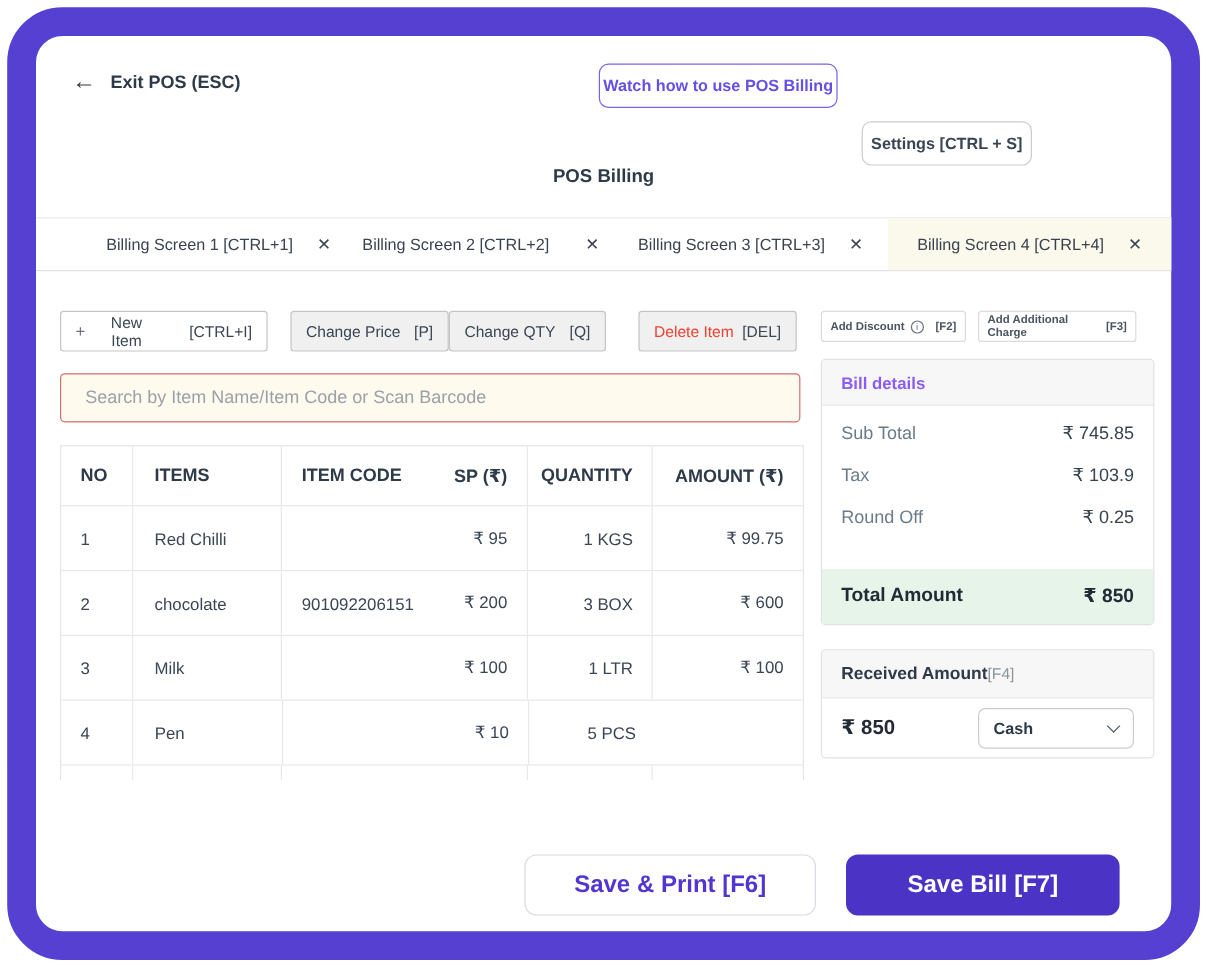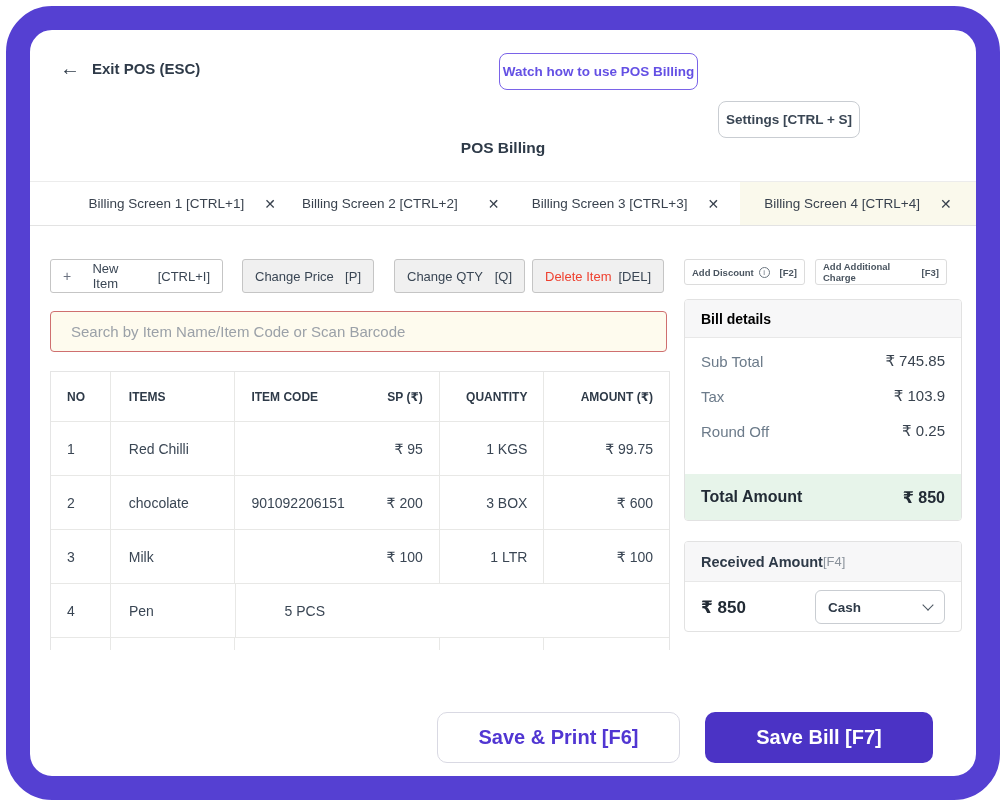--- a/index.html
+++ b/index.html
@@ -36,37 +36,37 @@
   .tab-close { font-size:14px; color:#39424e; cursor:pointer; }
 
   
   .tool-btn { position:absolute; top:259px; height:34px; border:1px solid #c5c5c5; border-radius:3px;
               display:flex; align-items:center; font-size:13px; color:#3a4654; cursor:pointer;
               padding:0 12px; justify-content:space-between; background:#f0f0f0; }
   .tool-btn .lbl { font-weight:400; }
   .btn-new { left:50px; width:173px; background:#ffffff; justify-content:center; gap:10px; }
   .btn-new .shortcut { margin-left:18px; }
   .btn-price { left:242px; width:132px; }
-  .btn-qty { left:394px; width:131px; }
+  .btn-qty { left:374px; width:131px; }
   .btn-del { left:532px; width:132px; }
   .btn-del .lbl { color:#ee4130; }
   .plus-glyph { color:#6b7280; font-size:14px; }
 
   
   .search-box { position:absolute; left:50px; top:311px; width:617px; height:41px;
                 border:1.5px solid #cf6f6f; border-radius:4px; background:#fefbee;
                 font-size:15px; color:#3a4654; padding:0 20px; outline:none;
                 font-family:"Liberation Sans","DejaVu Sans",sans-serif; }
   .search-box::placeholder { color:#9ba1a8; opacity:1; }
 
   
   .items-table { position:absolute; left:50px; top:371px; width:620px; height:279px;
                  border:1px solid #e5e5e5; border-bottom:none; overflow:hidden; background:#fff; }
   .t-row { display:flex; border-bottom:1px solid #e8e8e6; }
-  .t-row.header { height:50px; font-weight:700; font-size:12px; color:#2e3a48; }
+  .t-row.header { height:50px; font-weight:700; font-size:15px; color:#2e3a48; }
   .t-row.body { height:54px; font-size:14px; color:#3a4654; }
   .t-row.partial { height:14px; border-bottom:none; }
   .cell { display:flex; align-items:center; border-right:1px solid #e8e8e6; }
   .cell:last-child { border-right:none; }
   .c-no { width:60px; padding-left:16px; }
   .c-items { width:125px; padding-left:18px; }
   .c-codesp { width:205px; padding:0 16px; justify-content:space-between; }
   .c-qty { width:105px; padding-right:16px; justify-content:flex-end; }
   .c-amt { width:125px; padding-right:16px; justify-content:flex-end; }
 
@@ -80,21 +80,21 @@
   .charge-box.addcharge { width:132px; }
   .charge-left { display:flex; align-items:center; gap:5px; }
   .info-icon { width:11px; height:11px; border:1px solid #6b7680; border-radius:50%;
                display:inline-flex; align-items:center; justify-content:center;
                font-size:8px; color:#6b7680; font-weight:400; }
 
   .bill-box { position:absolute; left:684px; top:299px; width:278px; height:222px;
               border:1px solid #e2e2e2; border-radius:4px; overflow:hidden; background:#fff; }
   .panel-header { height:38px; background:#f7f7f8; border-bottom:1px solid #e8e8e8;
                   display:flex; align-items:center; justify-content:space-between;
-                  padding:0 16px; font-size:14px; font-weight:700; color:#000000; }
+                  padding:0 16px; font-size:14px; font-weight:700; color:#8b5cf6; }
   .bill-rows { padding:14px 16px 0 16px; }
   .bill-row { display:flex; justify-content:space-between; align-items:center; margin-bottom:17px; }
   .bill-label { font-size:15px; color:#6c7b8a; }
   .bill-value { font-size:15px; color:#39434f; }
   .total-row { position:absolute; left:0; bottom:0; width:100%; height:46px; background:#e7f4ea;
                display:flex; align-items:center; justify-content:space-between; padding:0 16px; }
   .total-label { font-size:16px; font-weight:700; color:#222b35; }
   .total-value { font-size:16px; font-weight:700; color:#222b35; }
 
   .received-box { position:absolute; left:684px; top:541px; width:278px; height:91px;
@@ -218,20 +218,24 @@
         <span></span>
         <span>₹ 100</span>
       </div>
       <div class="cell c-qty">1 LTR</div>
       <div class="cell c-amt">₹ 100</div>
     </div>
 
     <div class="t-row body">
       <div class="cell c-no">4</div>
       <div class="cell c-items">Pen</div>
+      <div class="cell c-codesp">
+        <span></span>
+        <span>₹ 10</span>
+      </div>
       <div class="cell c-qty">5 PCS</div>
     </div>
 
     <div class="t-row body partial">
       <div class="cell c-no"></div>
       <div class="cell c-items"></div>
       <div class="cell c-codesp"></div>
       <div class="cell c-qty"></div>
       <div class="cell c-amt"></div>
     </div>

